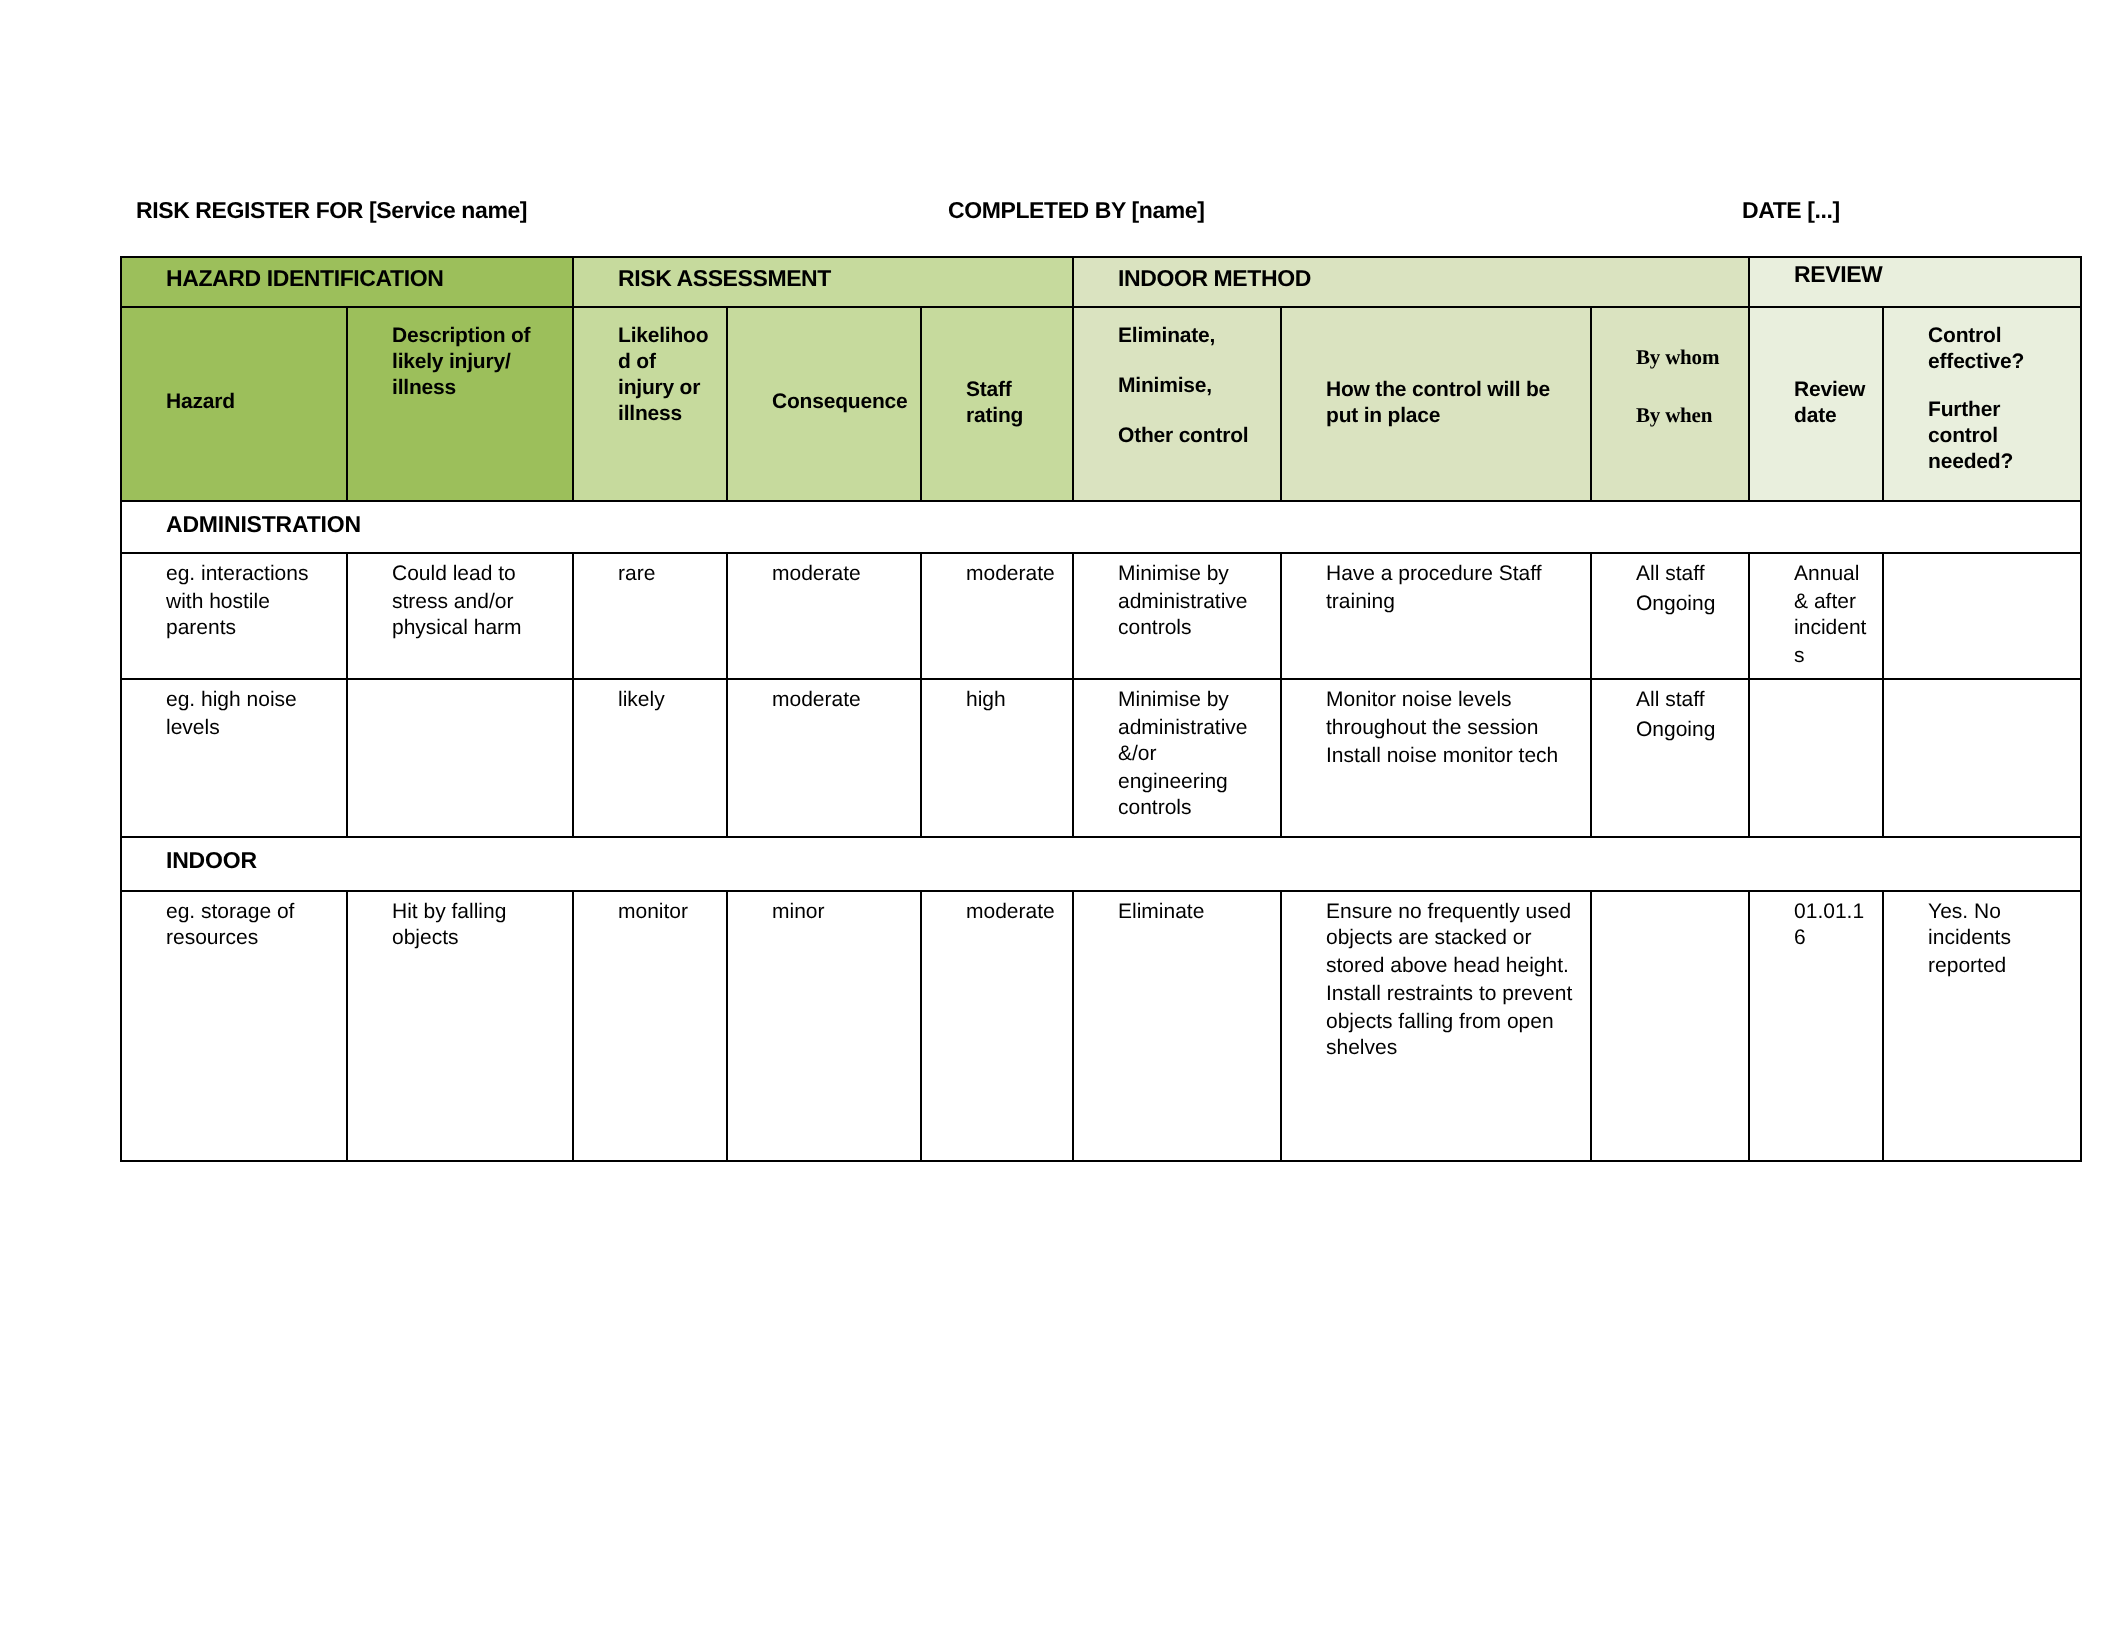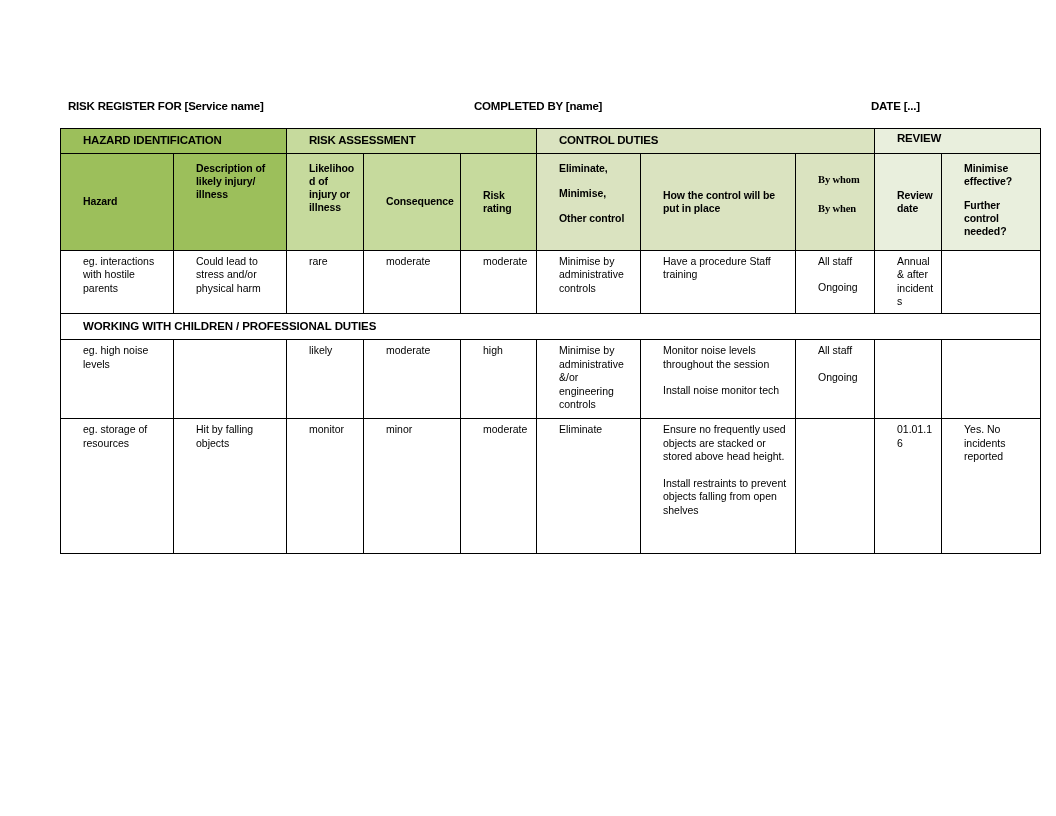--- a/index.html
+++ b/index.html
@@ -97,21 +97,21 @@
     font-size: 11.5px;
     letter-spacing: -0.1px;
     padding-top: 6px;
     padding-bottom: 6px;
     white-space: nowrap;
   }
 
   
   .data-row td { font-size: 10.5px; line-height: 13.5px; }
   .data-row p { margin: 0; }
-  .data-row p.gap { margin-top: 13px; }
+  .data-row p.gap { margin-top: 1px; }
   .h-short  td { height: 46px; }
   .h-medium td { height: 70px; }
   .h-tall   td { height: 126px; }
 </style>
 </head>
 <body>
 
 <div class="page">
 
   <div class="title-row">
@@ -131,93 +131,96 @@
       <col style="width:155px">
       <col style="width:79px">
       <col style="width:67px">
       <col style="width:99px">
     </colgroup>
 
     <tbody>
         <tr class="group-band">
       <td class="bg-hazard" colspan="2">HAZARD IDENTIFICATION</td>
       <td class="bg-risk" colspan="3">RISK ASSESSMENT</td>
-      <td class="bg-control" colspan="3">CONTROL DUTIES</td>
+      <td class="bg-control" colspan="3">INDOOR METHOD</td>
       <td class="bg-review band-review" colspan="2">REVIEW</td>
     </tr>
 
     <tr class="col-band">
       <td class="bg-hazard">Hazard</td>
       <td class="bg-hazard top-align">Description of likely injury/ illness</td>
       <td class="bg-risk top-align">Likelihood of injury or illness</td>
       <td class="bg-risk">Consequence</td>
-      <td class="bg-risk">Risk rating</td>
+      <td class="bg-risk">Staff rating</td>
       <td class="bg-control top-align">
         <div class="stack">
           <p>Eliminate,</p>
           <p>Minimise,</p>
           <p>Other control</p>
         </div>
       </td>
       <td class="bg-control">How the control will be put in place</td>
       <td class="bg-control">
         <div class="pairs">
           <p>By whom</p>
           <p>By when</p>
         </div>
       </td>
       <td class="bg-review">Review date</td>
       <td class="bg-review top-align">
         <div class="ctrleff">
-          <p>Minimise effective?</p>
+          <p>Control effective?</p>
           <p>Further control needed?</p>
         </div>
       </td>
     </tr>
 
+    <tr class="section-row">
+      <td colspan="10">ADMINISTRATION</td>
+    </tr>
     <tr class="data-row h-short">
       <td>eg. interactions with hostile parents</td>
       <td>Could lead to stress and/or physical harm</td>
       <td>rare</td>
       <td>moderate</td>
       <td>moderate</td>
       <td>Minimise by administrative controls</td>
       <td>
         <p>Have a procedure Staff training</p>
       </td>
       <td>
         <p>All staff</p>
         <p class="gap">Ongoing</p>
       </td>
       <td>Annual &amp; after incidents</td>
       <td></td>
     </tr>
 
-    <tr class="section-row">
-      <td colspan="10">WORKING WITH CHILDREN / PROFESSIONAL DUTIES</td>
-    </tr>
     <tr class="data-row h-medium">
       <td>eg. high noise levels</td>
       <td></td>
       <td>likely</td>
       <td>moderate</td>
       <td>high</td>
       <td>Minimise by administrative &amp;/or engineering controls</td>
       <td>
         <p>Monitor noise levels throughout the session</p>
         <p class="gap">Install noise monitor tech</p>
       </td>
       <td>
         <p>All staff</p>
         <p class="gap">Ongoing</p>
       </td>
       <td></td>
       <td></td>
     </tr>
 
+    <tr class="section-row">
+      <td colspan="10">INDOOR</td>
+    </tr>
     <tr class="data-row h-tall">
       <td>eg. storage of resources</td>
       <td>Hit by falling objects</td>
       <td>monitor</td>
       <td>minor</td>
       <td>moderate</td>
       <td>Eliminate</td>
       <td>
         <p>Ensure no frequently used objects are stacked or stored above head height.</p>
         <p class="gap">Install restraints to prevent objects falling from open shelves</p>

